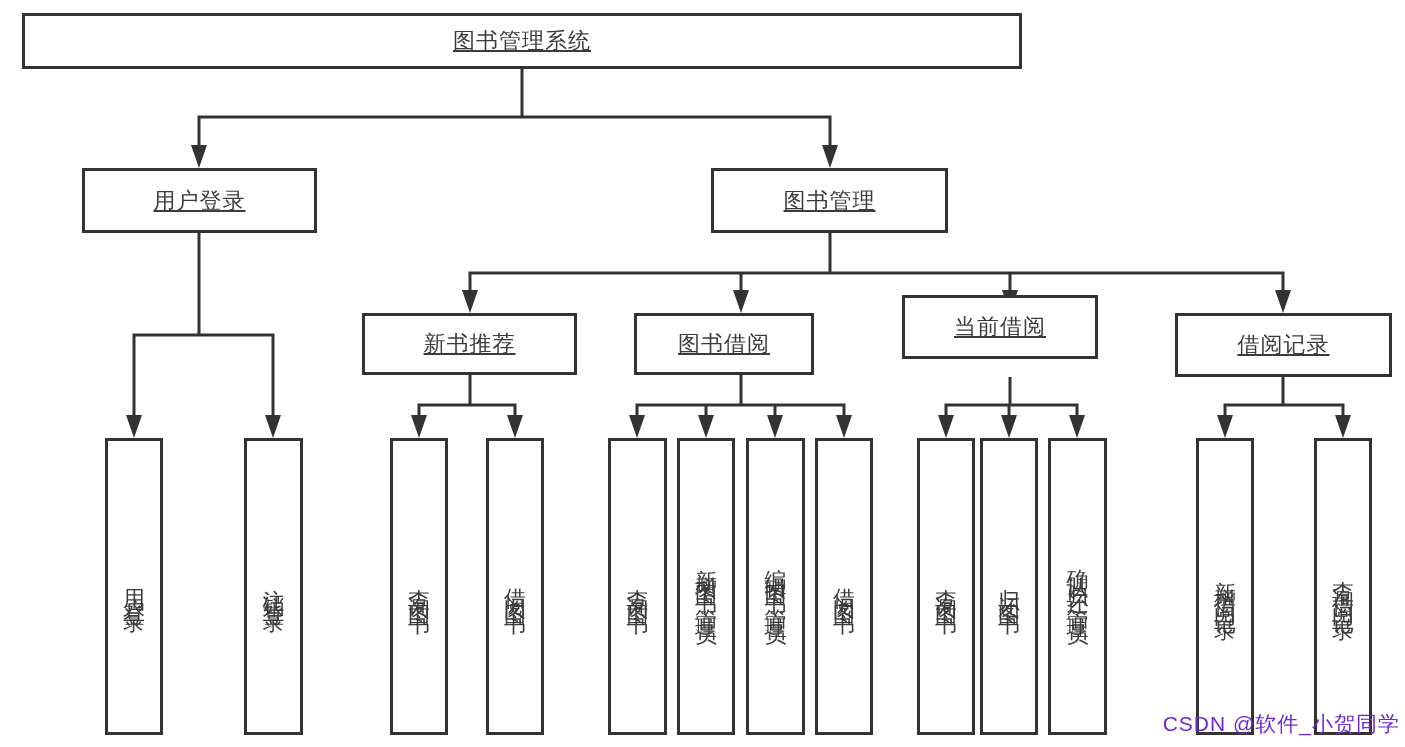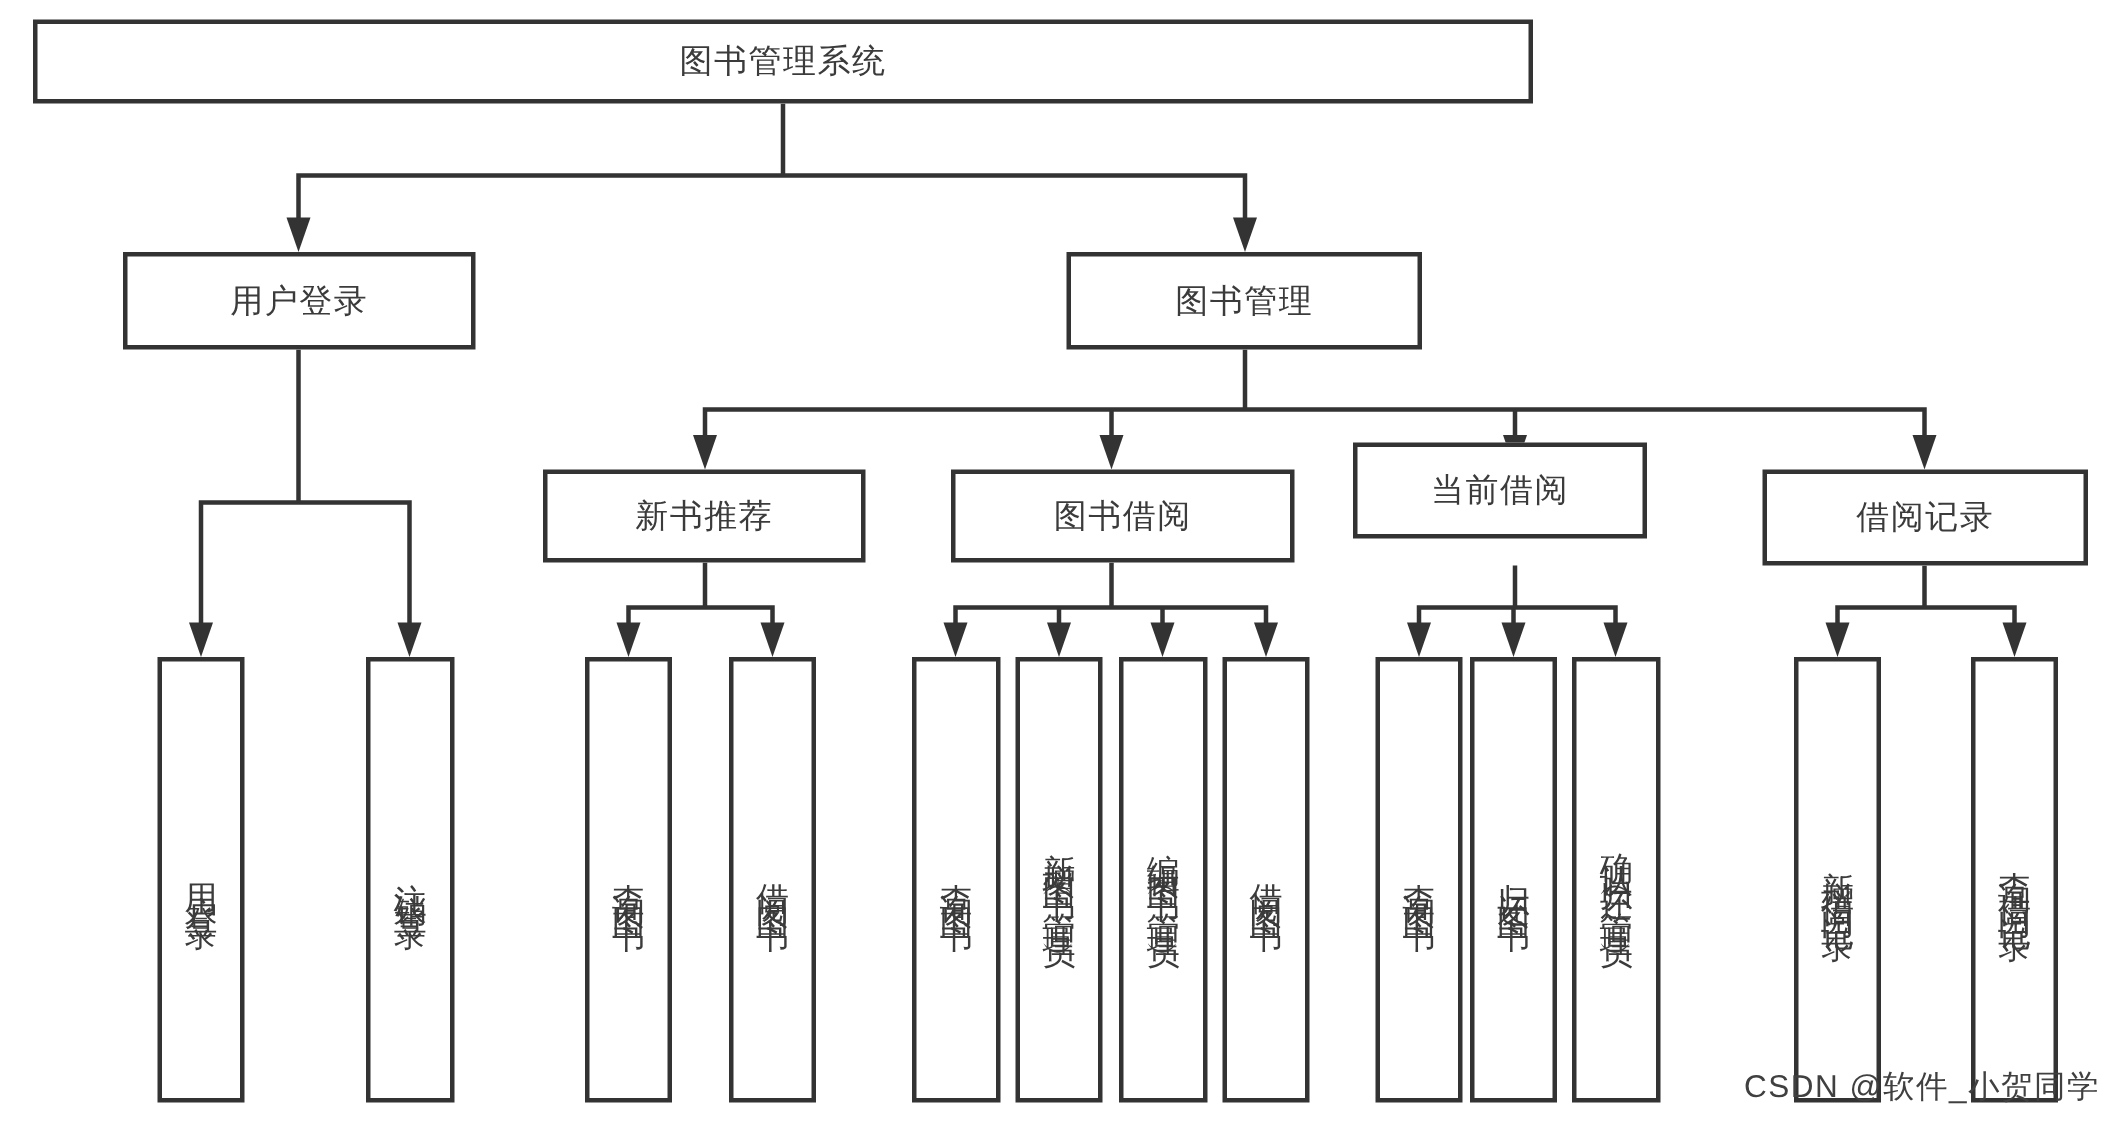--- a/index.html
+++ b/index.html
@@ -25,35 +25,36 @@
     display: flex;
     align-items: center;
     justify-content: center;
     z-index: 1;
   }
   .hbox {
     font-size: 22px;
     color: #3b3b3b;
     letter-spacing: 1px;
     white-space: nowrap;
+    text-decoration: underline;
   }
   .vbox span {
     writing-mode: vertical-lr;
     text-orientation: mixed;
     font-size: 22px;
     color: #3b3b3b;
     letter-spacing: 8px;
     line-height: 1;
   }
   .watermark {
     position: absolute;
     right: 5px;
     top: 710px;
     font-size: 21px;
-    color: #404040;
+    color: #6d28d9;
     letter-spacing: 1px;
     z-index: 5;
     white-space: nowrap;
   }
 </style>
 </head>
 <body>
 
 <div class="canvas">
 
@@ -104,21 +105,21 @@
   <div class="node hbox" style="left:82px; top:168px; width:235px; height:65px;">
     <span>用户登录</span>
   </div>
   <div class="node hbox" style="left:362px; top:313px; width:215px; height:62px;">
     <span>新书推荐</span>
   </div>
 
   <div class="node hbox" style="left:711px; top:168px; width:237px; height:65px;">
     <span>图书管理</span>
   </div>
-  <div class="node hbox" style="left:634px; top:313px; width:229px; height:62px;">
+  <div class="node hbox" style="left:634px; top:313px; width:180px; height:62px;">
     <span>图书借阅</span>
   </div>
   <div class="node hbox" style="left:902px; top:295px; width:196px; height:64px;">
     <span>当前借阅</span>
   </div>
   <div class="node hbox" style="left:1175px; top:313px; width:217px; height:64px;">
     <span>借阅记录</span>
   </div>
 
   <div class="node vbox" style="left:105px; top:438px; width:58px; height:297px;">

